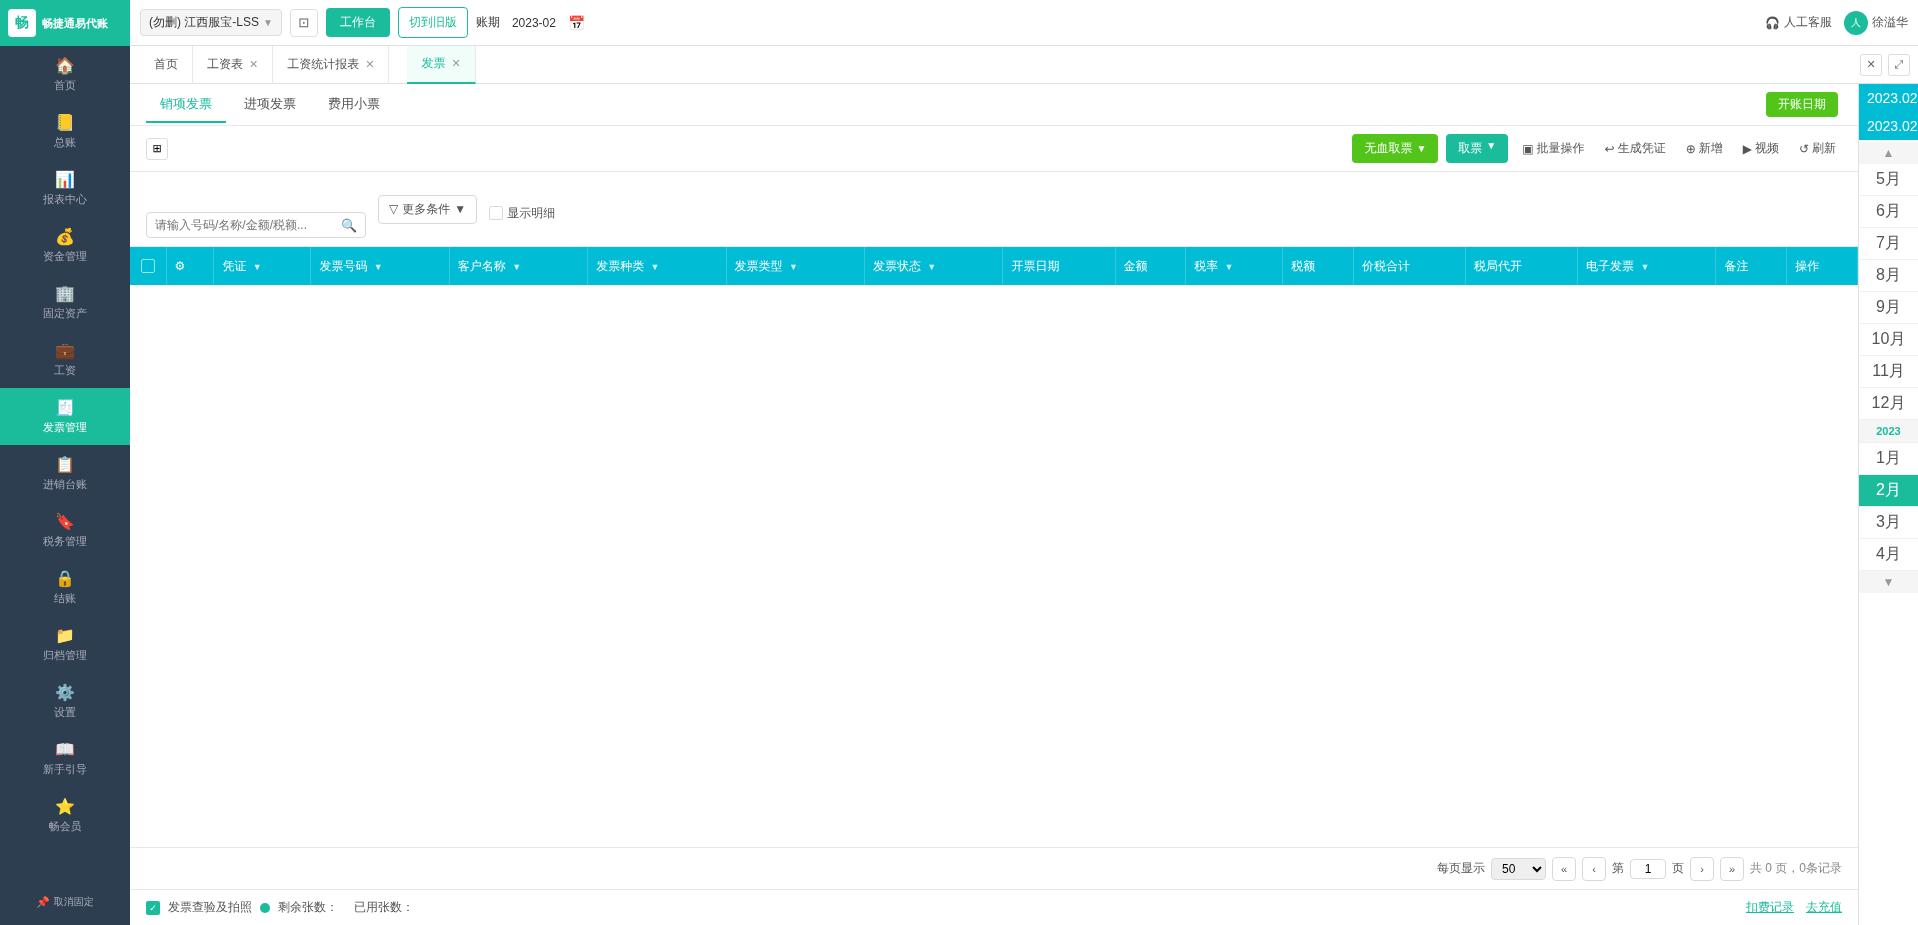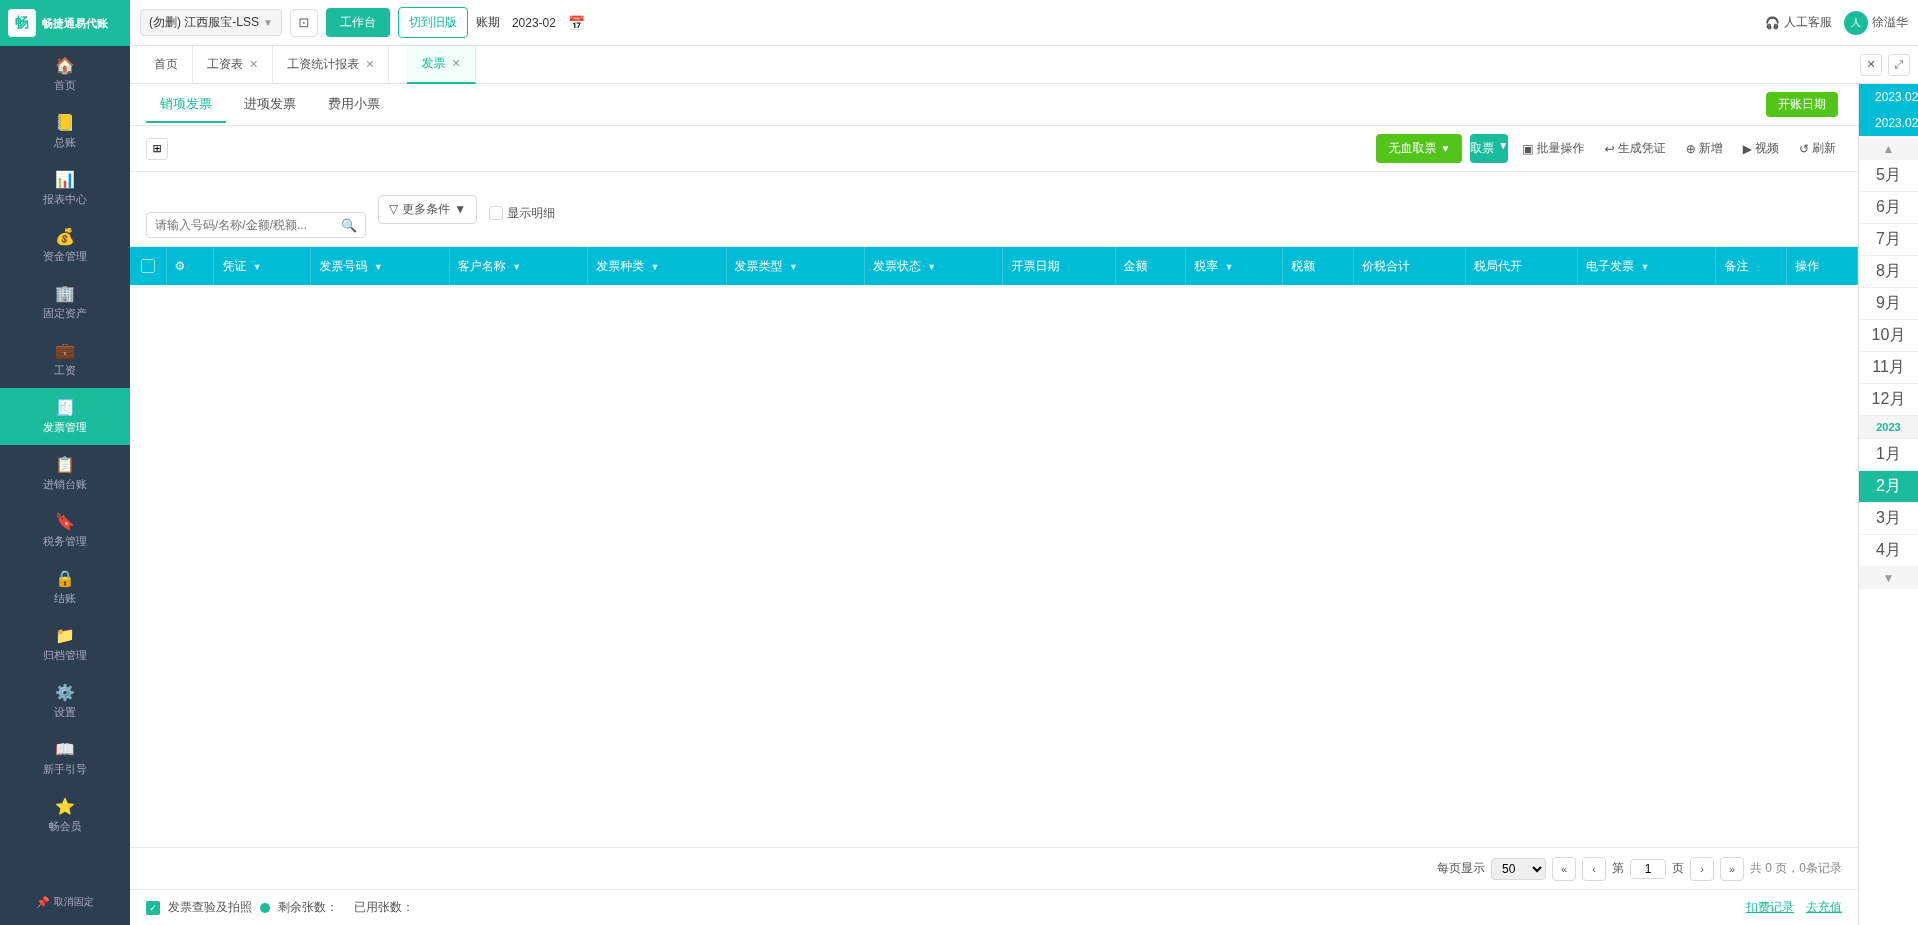--- a/index.html
+++ b/index.html
@@ -46,21 +46,21 @@
 
     
     .sub-tabs { display: flex; align-items: center; padding: 0 16px; height: 42px; border-bottom: 1px solid #e8e8e8; background: white; flex-shrink: 0; }
     .sub-tab { padding: 8px 14px; cursor: pointer; font-size: 13px; color: #555; border-bottom: 2px solid transparent; margin-right: 4px; }
     .sub-tab.active { color: #1abc9c; border-bottom: 2px solid #1abc9c; }
 
     
     .toolbar { display: flex; align-items: center; padding: 8px 16px; gap: 8px; background: white; border-bottom: 1px solid #e8e8e8; flex-shrink: 0; }
     .toolbar-right { margin-left: auto; display: flex; align-items: center; gap: 8px; }
     .btn-green { background: #52c41a; color: white; border: none; border-radius: 4px; padding: 6px 12px; cursor: pointer; font-size: 12px; display: flex; align-items: center; gap: 4px; }
-    .btn-teal { background: #1abc9c; color: white; border: none; border-radius: 4px; padding: 6px 0; cursor: pointer; font-size: 12px; display: flex; align-items: flex-start; gap: 4px; }
+    .btn-teal { background: #1abc9c; color: white; border: none; border-radius: 4px; padding: 6px 12px; cursor: pointer; font-size: 12px; display: flex; align-items: flex-start; gap: 4px; }
     .btn-icon-text { background: none; border: none; color: #555; cursor: pointer; font-size: 12px; display: flex; align-items: center; gap: 3px; padding: 4px 6px; }
     .btn-dropdown-arrow { font-size: 10px; }
 
     
     .filter-bar { display: flex; align-items: center; padding: 8px 16px; gap: 12px; background: white; border-bottom: 1px solid #e8e8e8; flex-shrink: 0; }
     .search-input-wrap { position: relative; display: flex; align-items: center; margin-top: 32px; }
     .search-input { border: 1px solid #d9d9d9; border-radius: 4px; padding: 5px 28px 5px 8px; font-size: 12px; width: 220px; color: #999; outline: none; }
     .search-icon { position: absolute; right: 8px; color: #1abc9c; cursor: pointer; font-size: 13px; }
     .filter-more { display: flex; align-items: center; gap: 4px; color: #555; cursor: pointer; font-size: 12px; background: white; border: 1px solid #d9d9d9; border-radius: 4px; padding: 5px 10px; }
     .show-detail { display: flex; align-items: center; gap: 4px; color: #555; font-size: 12px; cursor: pointer; margin-top: 8px; }
@@ -87,21 +87,21 @@
     .pagination-total { color: #888; }
 
     
     .bottom-bar { height: 36px; background: white; border-top: 1px solid #e8e8e8; display: flex; align-items: center; padding: 0 16px; gap: 8px; flex-shrink: 0; font-size: 12px; color: #555; }
     .bottom-bar-right { margin-left: auto; display: flex; gap: 12px; }
     .link-text { color: #1abc9c; cursor: pointer; text-decoration: underline; }
     .check-icon { width: 14px; height: 14px; background: #1abc9c; border-radius: 2px; display: flex; align-items: center; justify-content: center; color: white; font-size: 9px; flex-shrink: 0; }
 
     
     .date-panel { width: 60px; background: white; border-left: 1px solid #e0e0e0; display: flex; flex-direction: column; overflow-y: auto; flex-shrink: 0; }
-    .date-panel-header { background: #00bcd4; color: white; text-align: center; padding: 6px 16px; font-size: 12px; cursor: pointer; position: sticky; top: 0; }
+    .date-panel-header { background: #00bcd4; color: white; text-align: center; padding: 6px 8px; font-size: 14px; cursor: pointer; position: sticky; top: 0; }
     .date-panel-item { text-align: center; padding: 5px 4px; font-size: 16px; color: #555; cursor: pointer; border-bottom: 1px solid #f0f0f0; }
     .date-panel-item.active { background: #1abc9c; color: white; }
     .date-panel-item.year-label { background: #f5f5f5; color: #1abc9c; font-weight: bold; font-size: 11px; }
     .date-panel-scroll-btn { text-align: center; padding: 4px; color: #999; cursor: pointer; font-size: 12px; background: #f5f5f5; }
   </style>
 </head>
 <body>
 
 <div class="sidebar">
   <div class="sidebar-logo">

